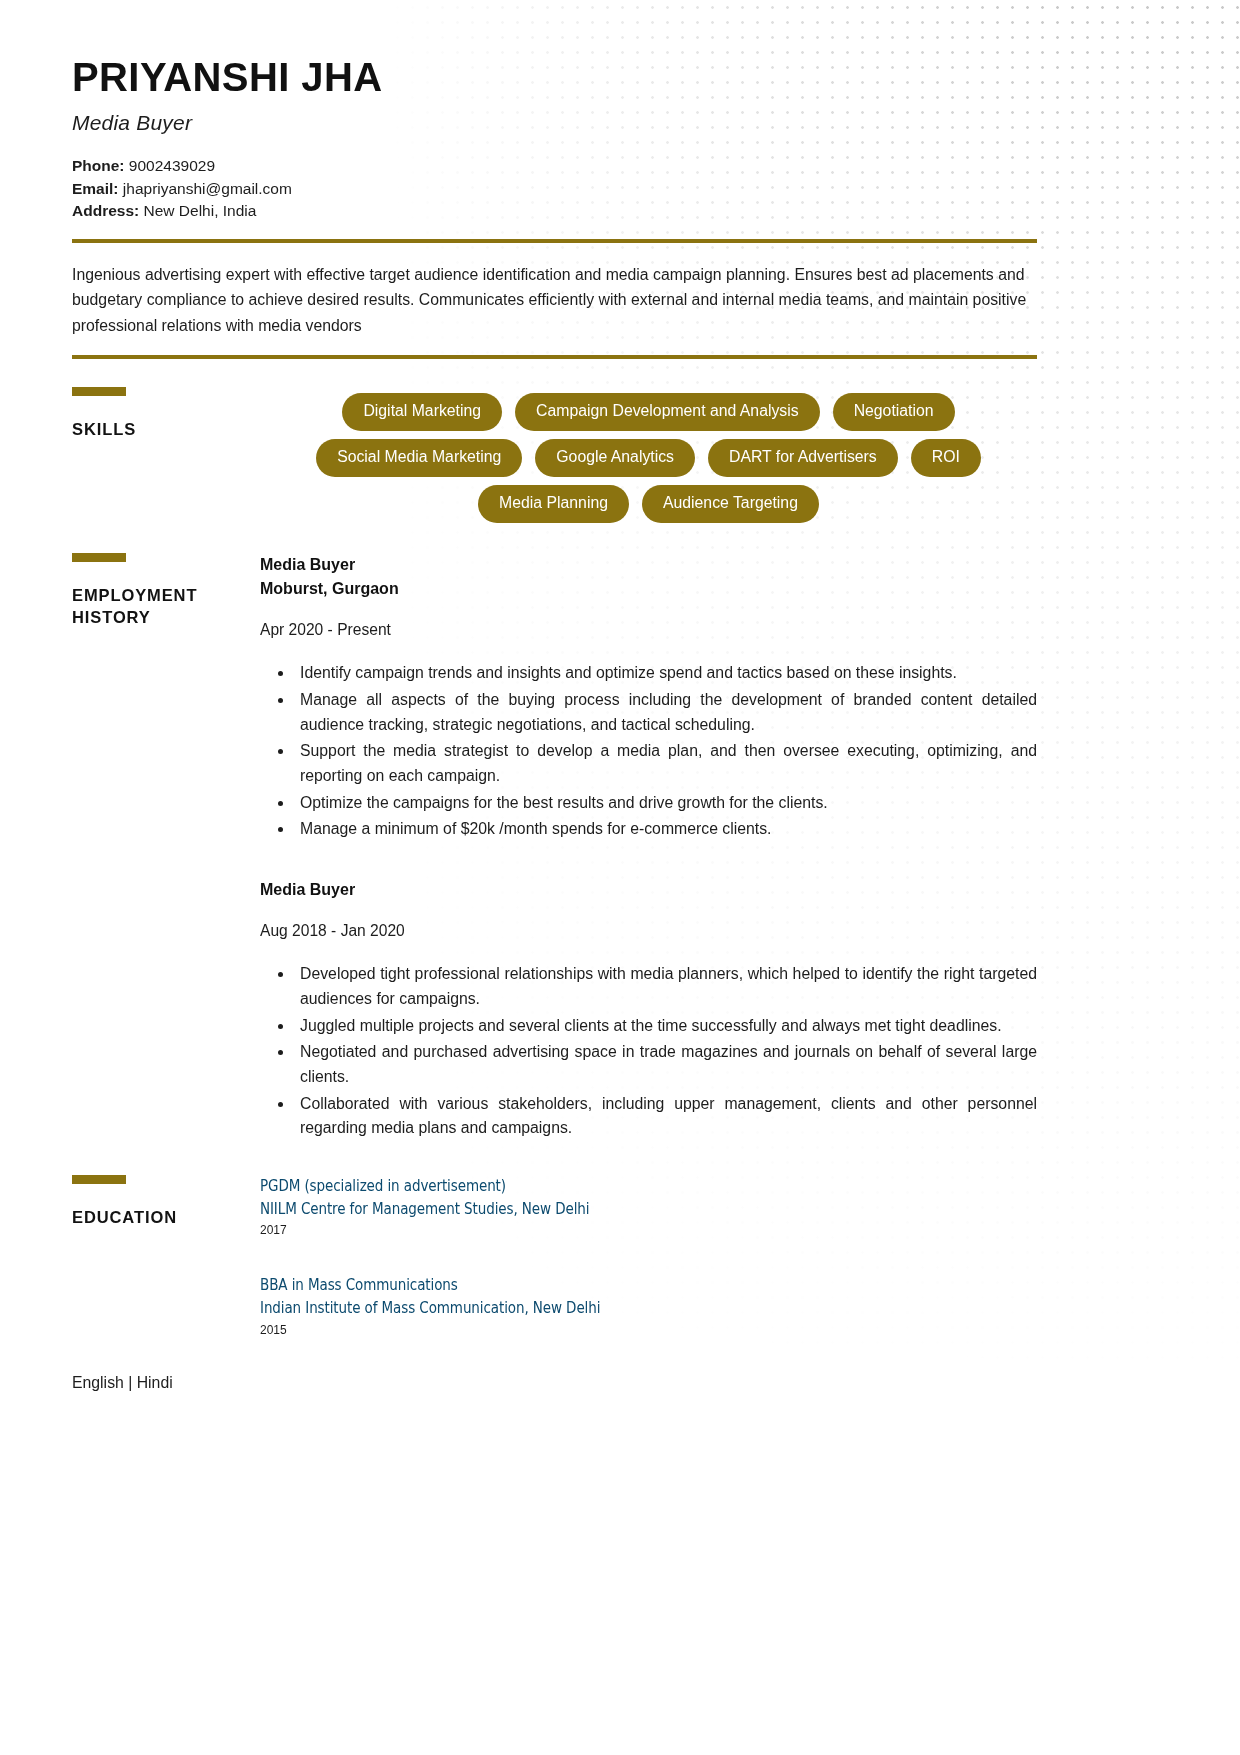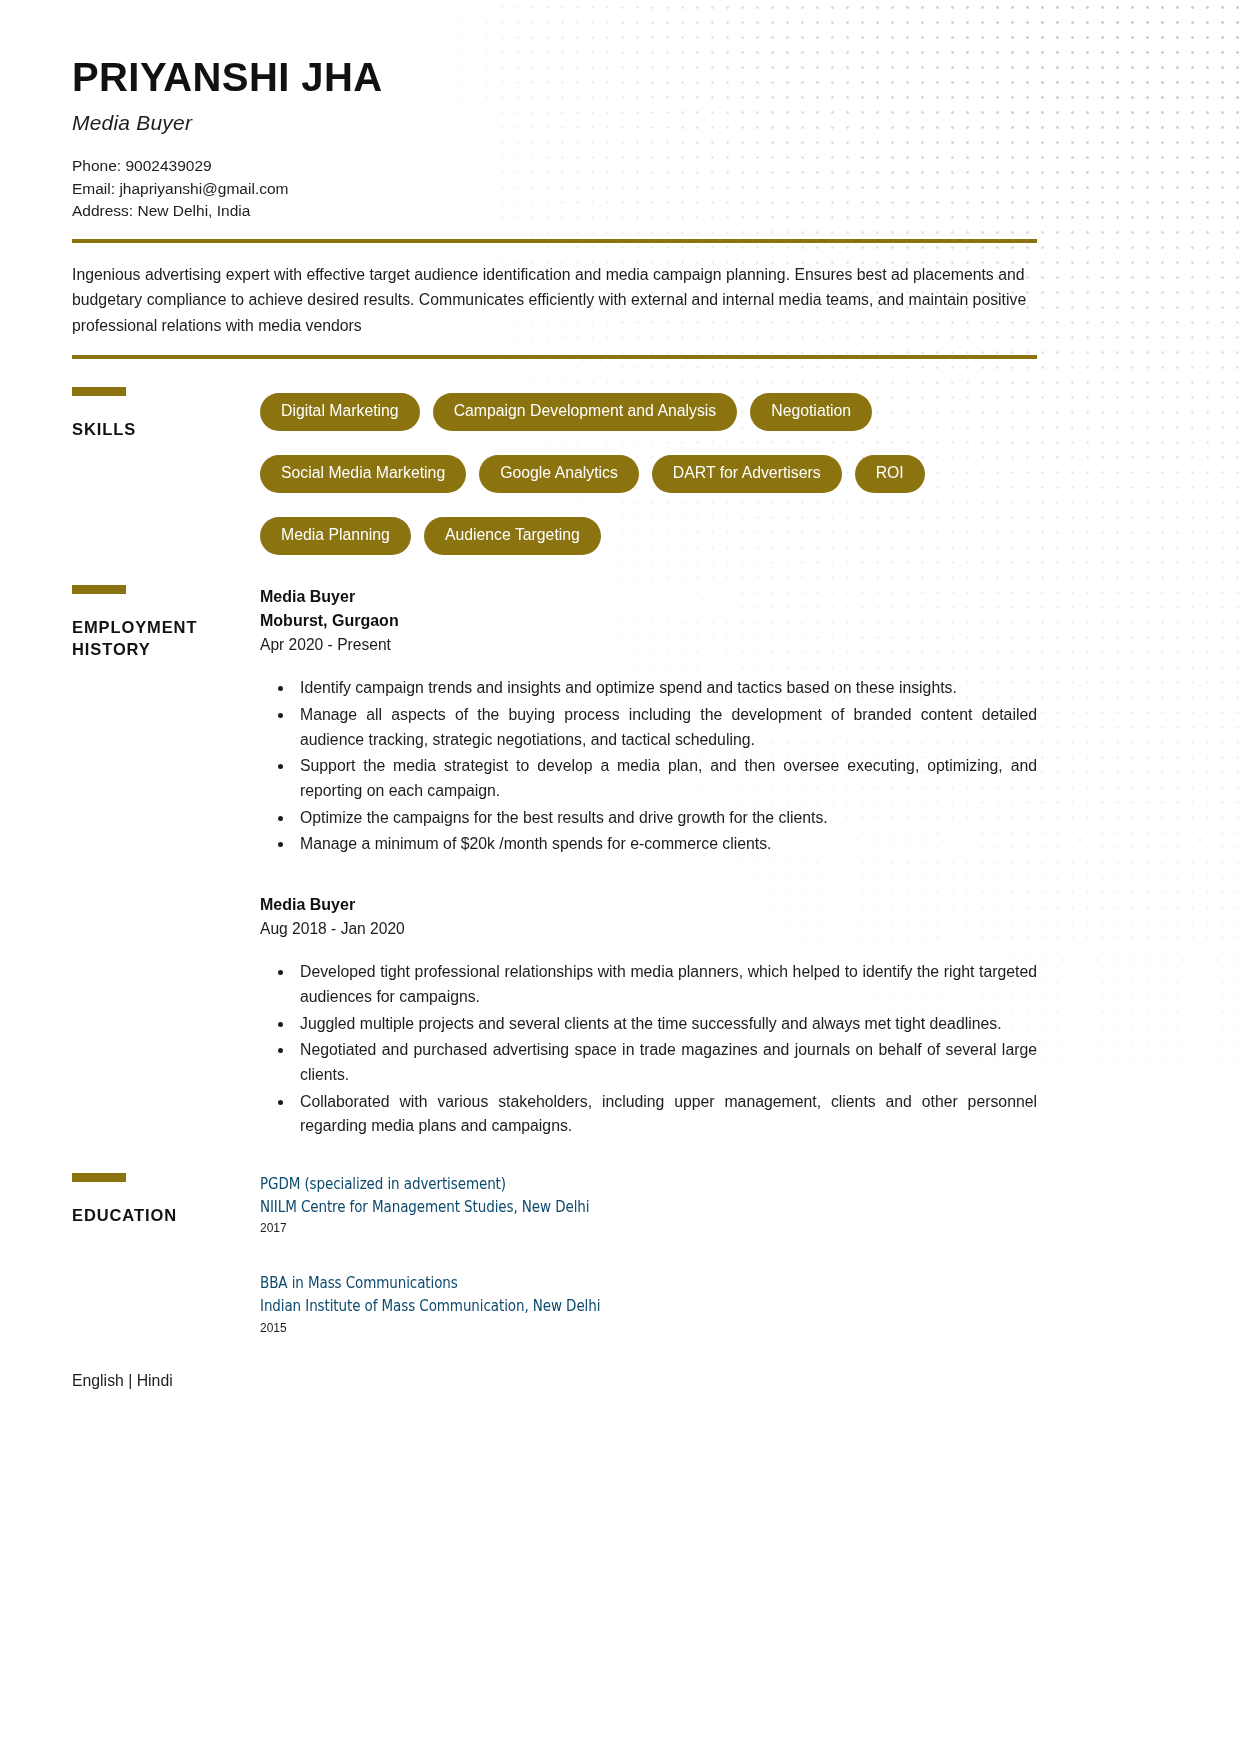--- a/index.html
+++ b/index.html
@@ -45,21 +45,21 @@
   }
   .role {
     font-size:21px;
     font-style:italic;
     font-weight:400;
     margin-top:11px;
     color:#1d1d1d;
     letter-spacing:.2px;
   }
   .contact { margin-top:20px; font-size:15.5px; line-height:1.46; color:#1d1d1d; }
-  .contact .lbl { font-weight:normal; }
+  .contact .lbl { font-weight:bold; }
 
   
   .rule {
     height:4px;
     background:#8b7310;
     margin:16px 0 0 0;
     width:965px;
   }
 
   
@@ -80,36 +80,36 @@
   .sect-title {
     font-size:16.5px;
     font-weight:bold;
     letter-spacing:.9px;
     line-height:1.35;
     margin-top:22px;
     color:#121212;
   }
 
   
-  .skills-wrap { display:flex; flex-wrap:wrap; gap:24px 13px; padding-top:6px; }
+  .skills-wrap { display:flex; flex-wrap:wrap; gap:8px 13px; padding-top:6px;justify-content:center; }
   .chip {
     background:#8b7310;
     color:#ffffff;
     border-radius:22px;
     padding:9px 21px 11px 21px;
     font-size:15.8px;
     line-height:1.15;
     white-space:nowrap;
   }
 
   
   .job { margin-bottom:4px; }
   .job-title { font-size:16px; font-weight:bold; line-height:1.5; color:#111; }
   .job-org   { font-size:16px; font-weight:bold; line-height:1.5; color:#111; }
-  .job-dates { font-size:15.6px; line-height:1.5; color:#1d1d1d; margin-top:0; }
+  .job-dates { font-size:15.6px; line-height:1.5; color:#1d1d1d; margin-top:17px; }
   ul.duties { margin:20px 0 0 0; padding-left:34px; }
   ul.duties li {
     font-size:15.8px;
     line-height:1.56;
     text-align:justify;
     margin-bottom:2px;
     color:#1d1d1d;
     padding-left:6px;
   }
   .job-gap { height:32px; }

